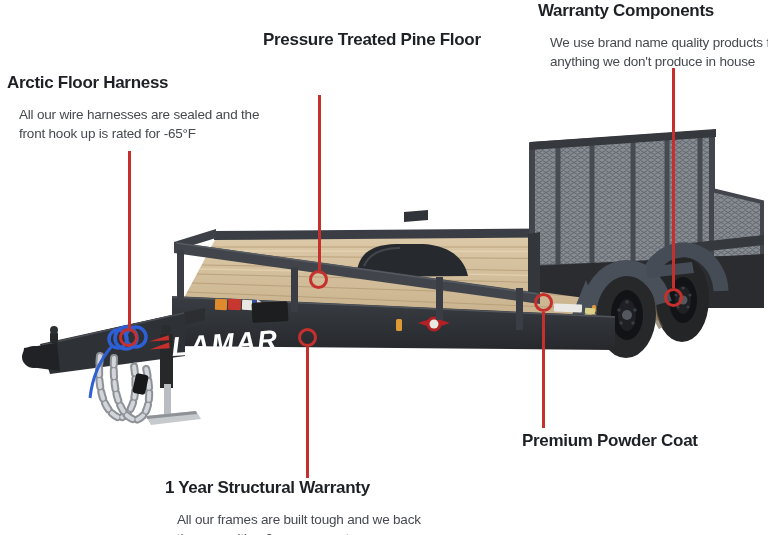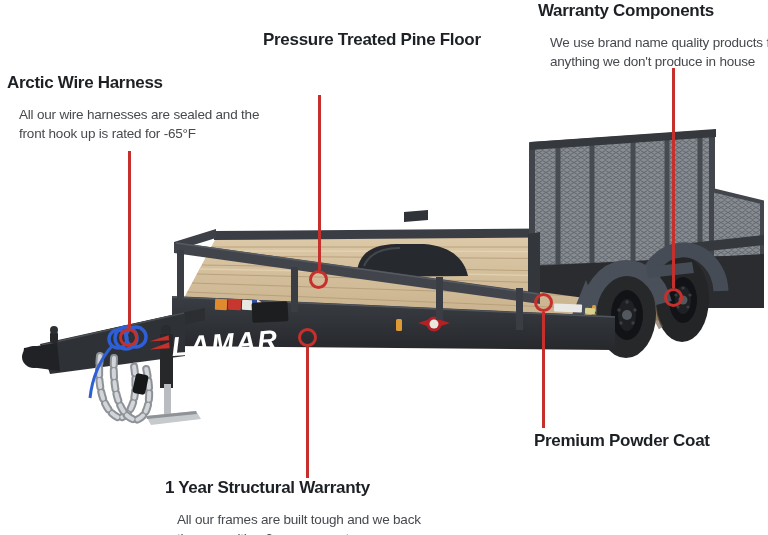--- a/index.html
+++ b/index.html
@@ -18,21 +18,21 @@
     margin:0 0 3px 0;font-size:17px;line-height:20px;font-weight:700;
     color:var(--title);letter-spacing:-0.3px;white-space:pre;
   }
   .callout p{
     margin:12px;font-size:13.5px;line-height:19px;font-weight:400;
     color:var(--body);letter-spacing:-0.2px;white-space:pre;
   }
   .c1{left:7px;top:73px;}
   .c2{left:263px;top:30px;text-align:right;}
   .c3{left:538px;top:1px;}
-  .c4{left:534px;top:431px;text-align:right;}
+  .c4{left:522px;top:431px;text-align:right;}
   .c5{left:165px;top:478px;}
   .line{position:absolute;width:3px;background:var(--red);}
   .ring{
     position:absolute;width:19px;height:19px;border:3px solid var(--red);
     border-radius:50%;box-sizing:border-box;background:transparent;
   }
   .line-c1{left:128px;top:151px;height:177px;}
   .ring-c1{left:119px;top:328px;}
   .line-c2{left:318px;top:95px;height:175px;}
   .ring-c2{left:309px;top:270px;}
@@ -210,21 +210,21 @@
   <div class="line line-c2"></div>
   <div class="ring ring-c2"></div>
   <div class="line line-c3"></div>
   <div class="ring ring-c3"></div>
   <div class="line line-c4"></div>
   <div class="ring ring-c4"></div>
   <div class="line line-c5"></div>
   <div class="ring ring-c5"></div>
 
   <div class="callout c1">
-    <h3>Arctic Wire Harness</h3>
+    <h3>Arctic Floor Harness</h3>
     <p>All our wire harnesses are sealed and the
 front hook up is rated for -65°F</p>
   </div>
   <div class="callout c2">
     <h3>Pressure Treated Pine Floor</h3>
   </div>
   <div class="callout c3">
     <h3>Warranty Components</h3>
     <p>We use brand name quality products for
 anything we don't produce in house</p>

